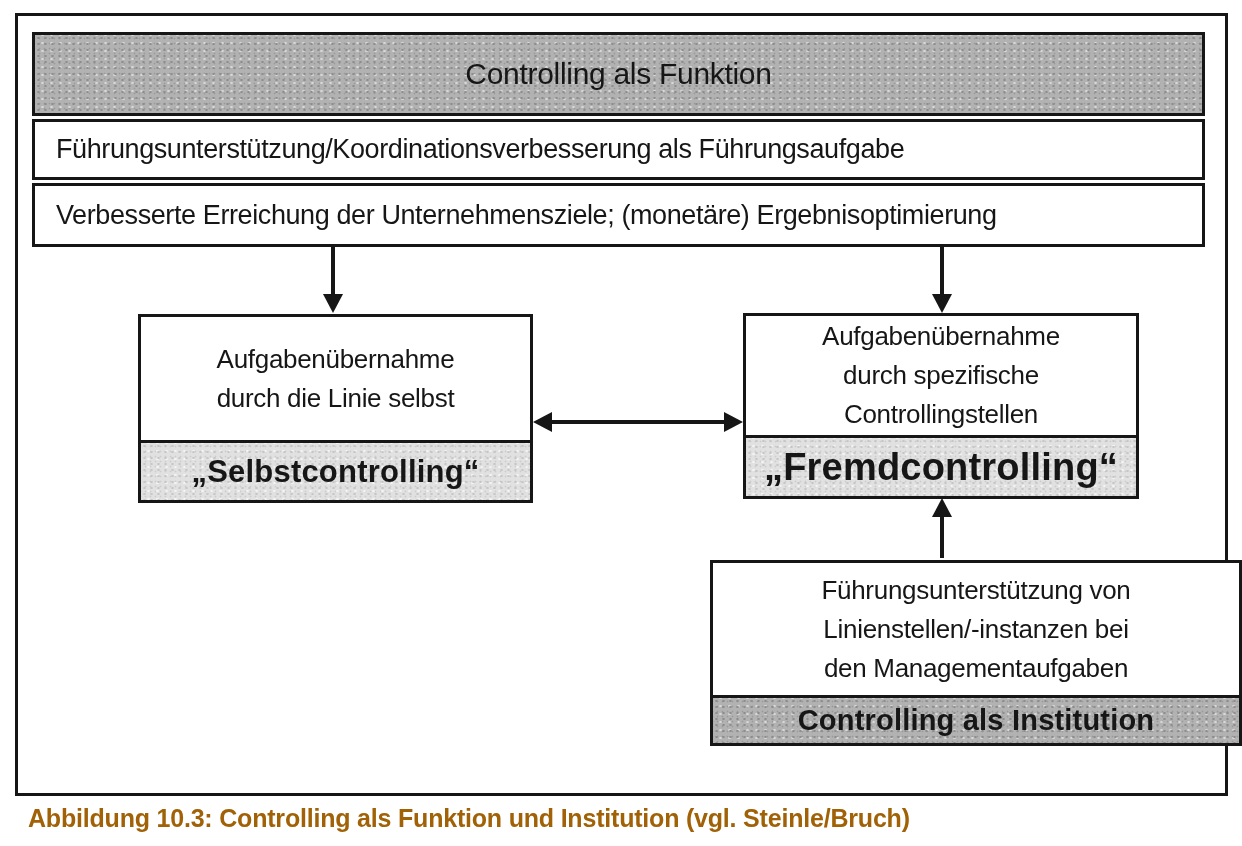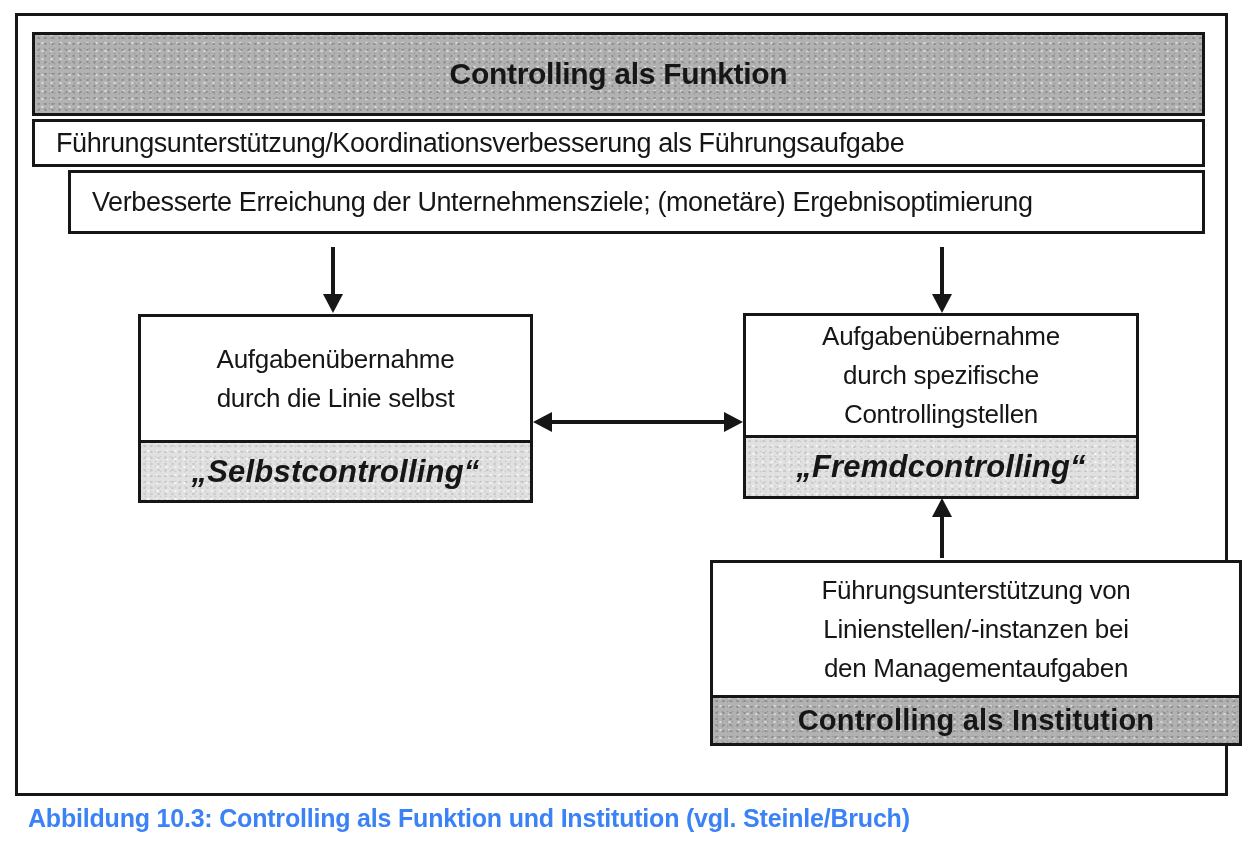--- a/index.html
+++ b/index.html
@@ -22,61 +22,60 @@
     background-position:0 0, 3px 4px, 2px 1px;
   }
   .tex-light{
     background-color:#e1e1e1;
     background-image:
       radial-gradient(#c6c6c6 1px, transparent 1.4px),
       radial-gradient(#f4f4f4 1px, transparent 1.4px),
       radial-gradient(#cccccc 0.8px, transparent 1.1px);
     background-size:7px 6px, 9px 8px, 5px 5px;
     background-position:0 0, 3px 4px, 2px 1px;
-    font-style:italic;
   }
   .top-block{
     position:absolute;left:32px;top:32px;width:1173px;
     display:flex;flex-direction:column;gap:3px;
   }
   .hdr{
     height:84px;border:3px solid #161616;box-sizing:border-box;
     display:flex;align-items:center;justify-content:center;
-    font-size:30px;font-weight:bold;letter-spacing:-0.3px;
+    font-size:30px;font-weight:normal;letter-spacing:-0.3px;
   }
   .rowbox{
     border:3px solid #161616;box-sizing:border-box;background:#fff;
     display:flex;align-items:center;padding-left:21px;
     font-size:27px;letter-spacing:-0.4px;
   }
-  .rowbox.r1{height:48px;}
-  .rowbox.r2{height:64px;margin-left:36px;}
+  .rowbox.r1{height:61px;}
+  .rowbox.r2{height:64px;}
   .box{
     position:absolute;border:3px solid #161616;box-sizing:border-box;background:#fff;
     display:flex;flex-direction:column;
   }
   .box .body{
     flex:1;display:flex;align-items:center;justify-content:center;text-align:center;
     white-space:pre-line;font-size:26px;line-height:39px;letter-spacing:-0.3px;
   }
   .box .label{
     border-top:3px solid #161616;box-sizing:border-box;
     display:flex;align-items:center;justify-content:center;
     font-weight:bold;letter-spacing:0.2px;
   }
   .left-box{left:138px;top:314px;width:395px;height:189px;}
   .left-box .label{height:60px;font-size:31px;}
   .right-box{left:743px;top:313px;width:396px;height:186px;}
-  .right-box .label{height:61px;font-size:31px;}
+  .right-box .label{height:61px;font-size:38px;}
   .bottom-box{left:672px;top:560px;width:532px;height:186px;margin-left:38px;}
   .bottom-box .label{height:48px;font-size:29px;}
   .arrows{position:absolute;left:0;top:0;width:1242px;height:846px;pointer-events:none;}
   .caption{
     position:absolute;left:28px;top:804px;
-    font-size:25px;font-weight:bold;letter-spacing:-0.2px;color:#3b82f6;
+    font-size:25px;font-weight:bold;letter-spacing:-0.2px;color:#a16207;
   }
 </style>
 </head>
 <body>
 
 <div class="page">
 
   <div class="frame"></div>
 
   <div class="top-block">

